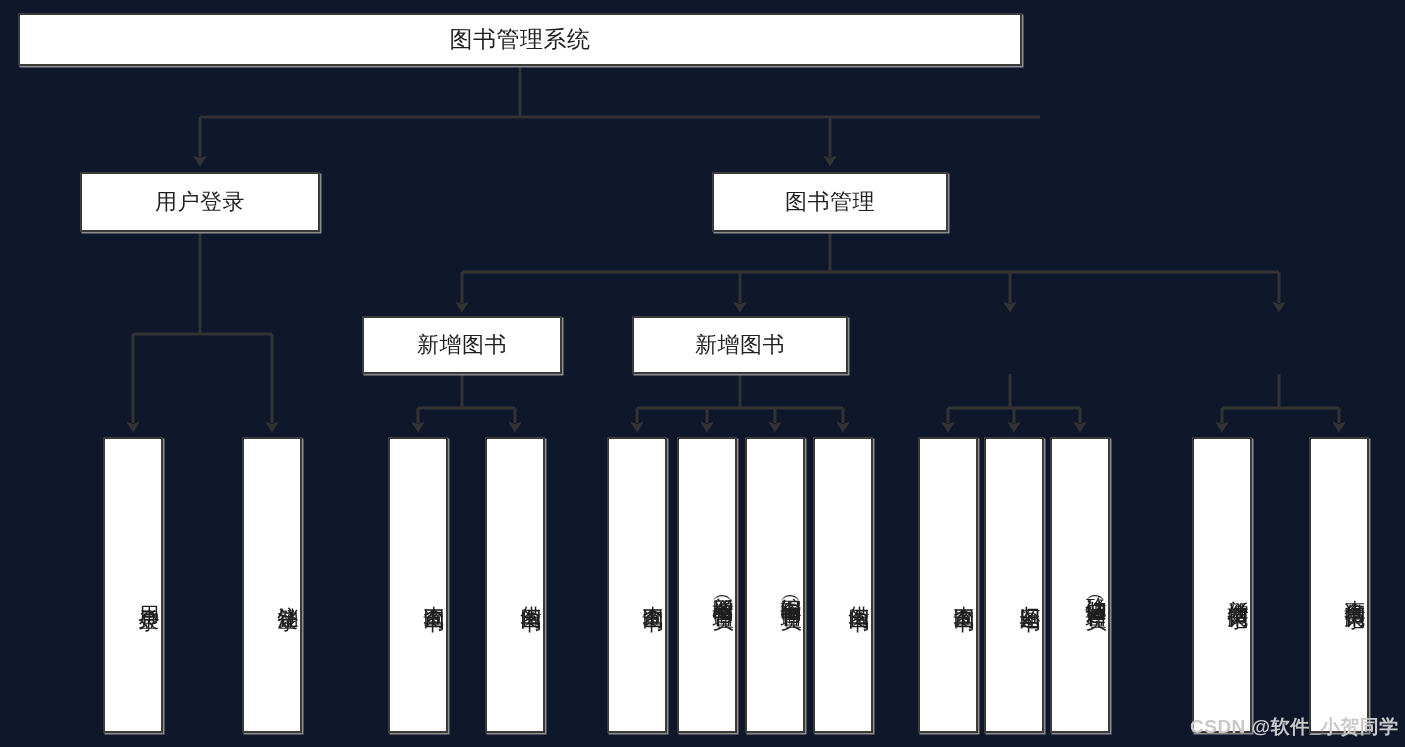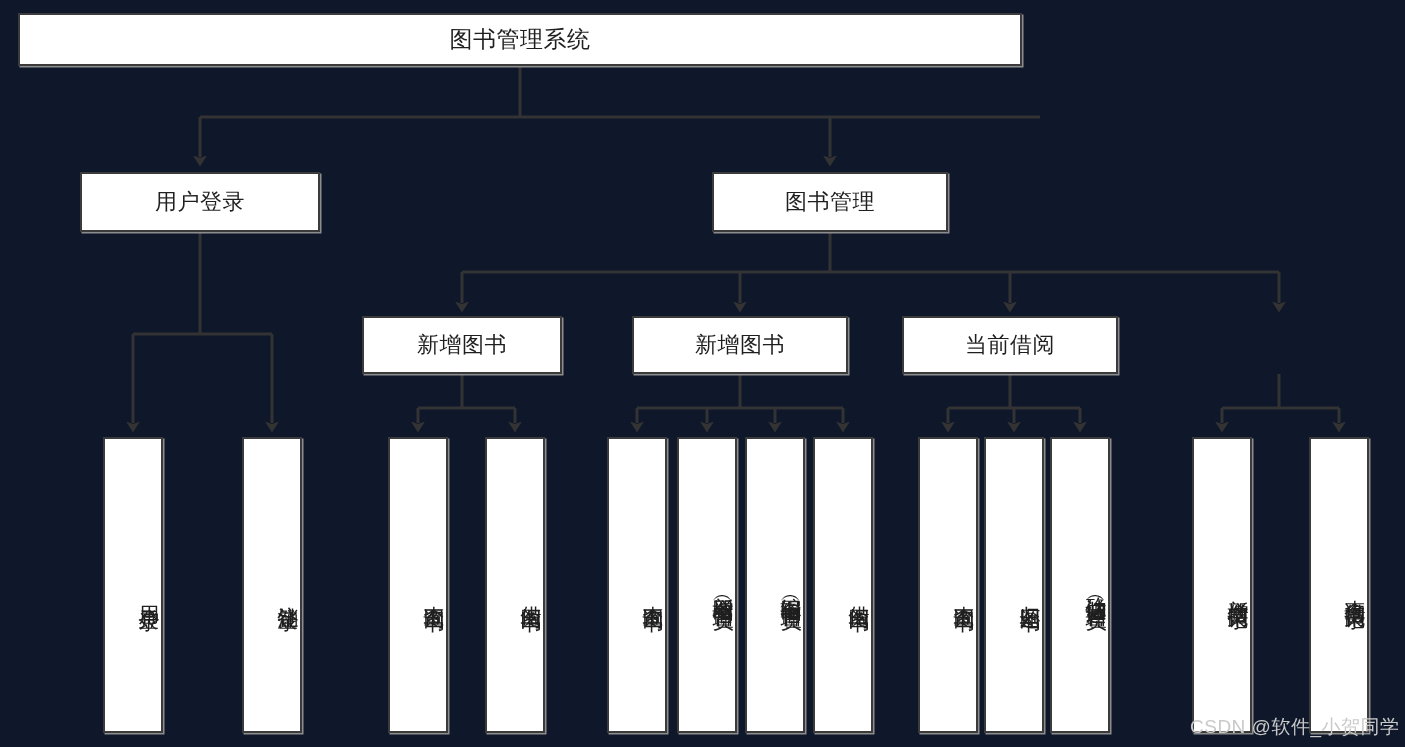--- a/index.html
+++ b/index.html
@@ -19,21 +19,21 @@
   .v-node .lbl{
     writing-mode:vertical-rl;text-orientation:upright;
     font-size:21px;line-height:1.18;letter-spacing:2px;
     align-items:flex-start;justify-content:center;
     padding-top:16px;box-sizing:border-box;
     white-space:normal;
   }
   .v-node.tall .lbl{padding-top:8px;}
   .watermark{
     position:absolute;color:#c9c9c9;font-size:19px;letter-spacing:0.5px;
-    white-space:nowrap;user-select:none;
+    white-space:nowrap;user-select:none;font-weight:bold;
   }
 </style>
 </head>
 <body>
 
 <div id="stage">
 
   <svg id="wires" viewBox="0 0 1405 747" xmlns="http://www.w3.org/2000/svg">
     <defs>
       <marker id="arw" markerWidth="12" markerHeight="14" refX="1.5" refY="7" orient="auto" markerUnits="userSpaceOnUse">
@@ -94,23 +94,20 @@
   <div class="node h-node" style="left:712px;top:172px;width:236px;height:60px;">
     <span class="lbl">图书管理</span>
   </div>
 
   <div class="node h-node" style="left:362px;top:316px;width:200px;height:58px;">
     <span class="lbl">新增图书</span>
   </div>
   <div class="node h-node" style="left:632px;top:316px;width:216px;height:58px;">
     <span class="lbl">新增图书</span>
   </div>
-  <div class="node h-node" style="left:902px;top:316px;width:216px;height:58px;">
-    <span class="lbl">当前借阅</span>
-  </div>
 
   <div class="node v-node" style="left:103px;top:437px;width:60px;height:296px;">
     <span class="lbl">用户登录</span>
   </div>
   <div class="node v-node" style="left:242px;top:437px;width:60px;height:296px;">
     <span class="lbl">注销登录</span>
   </div>
 
   <div class="node v-node" style="left:388px;top:437px;width:60px;height:296px;">
     <span class="lbl">查询图书</span>

